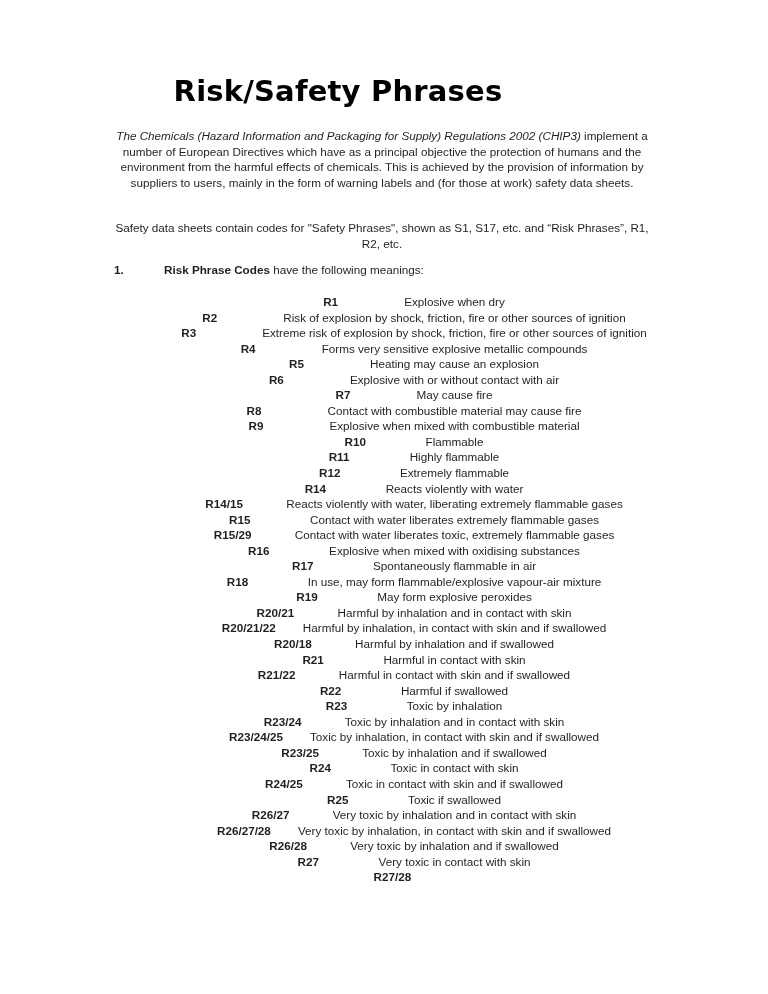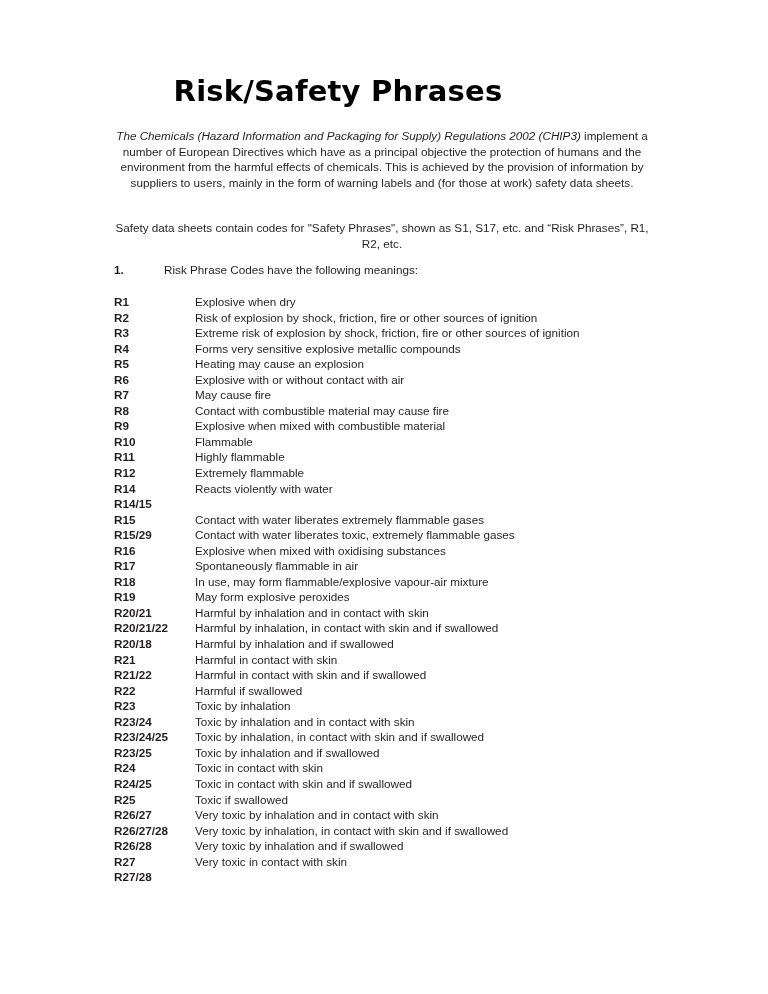--- a/index.html
+++ b/index.html
@@ -56,34 +56,35 @@
     line-height: 15.6px;
     display: flex;
   }
   .section-number {
     font-weight: bold;
     width: 50px;
     flex: 0 0 50px;
   }
   .section-heading-text { }
   .section-heading-text .strong {
-    font-weight: normal;
+    font-weight: bold;
   }
 
   #phrase-list {
     position: absolute;
     left: 114px;
     top: 294px;
     width: 600px;
   }
   .phrase-row {
     display: flex;
     font-size: 11.7px;
     line-height: 15.55px;
     white-space: nowrap;
+    justify-content: center;
   }
   .phrase-code {
     font-weight: bold;
     flex: 0 0 81px;
     width: 81px;
     color: #231f20;
   }
   .phrase-desc {
     color: #231f20;
   }
@@ -158,20 +159,21 @@
       <div class="phrase-row">
         <span class="phrase-code">R12</span>
         <span class="phrase-desc">Extremely flammable</span>
       </div>
       <div class="phrase-row">
         <span class="phrase-code">R14</span>
         <span class="phrase-desc">Reacts violently with water</span>
       </div>
       <div class="phrase-row">
         <span class="phrase-code">R14/15</span>
+        <span class="phrase-desc">Reacts violently with water, liberating extremely flammable gases</span>
       </div>
       <div class="phrase-row">
         <span class="phrase-code">R15</span>
         <span class="phrase-desc">Contact with water liberates extremely flammable gases</span>
       </div>
       <div class="phrase-row">
         <span class="phrase-code">R15/29</span>
         <span class="phrase-desc">Contact with water liberates toxic, extremely flammable gases</span>
       </div>
       <div class="phrase-row">

